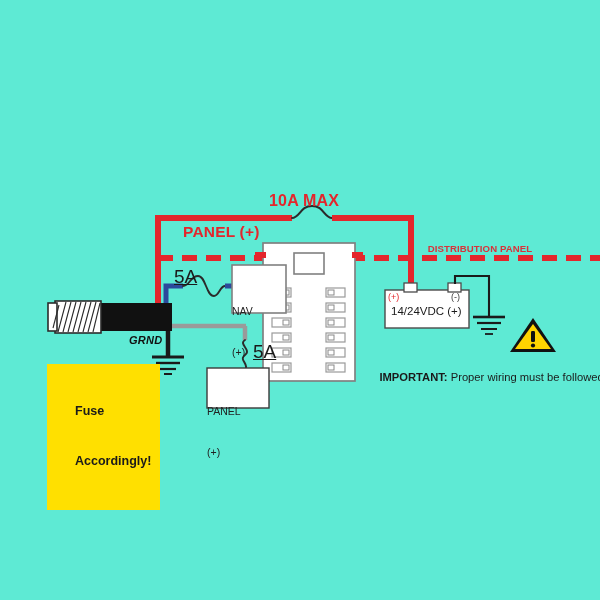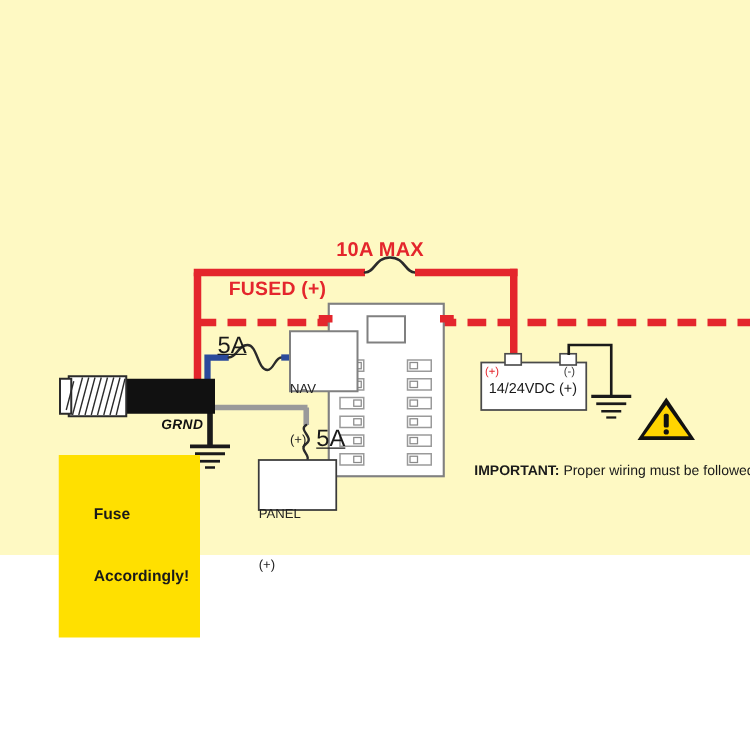--- a/index.html
+++ b/index.html
@@ -11,22 +11,22 @@
   body {
     font-family: "Liberation Sans", sans-serif;
     width: 600px;
     height: 600px;
     overflow: hidden;
     position: relative;
   }
   #diagram-root {
     position: relative;
     width: 600px;
-    height: 444px;
-    background: #fef9c3;
+    height: 600px;
+    background: #5eead4;
   }
   svg.diagram-svg {
     position: absolute;
     top: 0;
     left: 0;
     width: 600px;
     height: 600px;
     display: block;
   }
   .txt {
@@ -243,23 +243,24 @@
       <path d="M533 318 L556 352 L510 352 Z" fill="#111111"></path>
       <path d="M533 324 L551 349 L515 349 Z" fill="#ffd400"></path>
       <rect x="531" y="331" width="4" height="11" rx="1.3" fill="#111111"></rect>
       <circle cx="533" cy="345.5" r="2.1" fill="#111111"></circle>
     </g>
 
   </svg>
 
   <div class="txt lbl-10a" style="left:269px; top:192px;">10A MAX</div>
 
-  <div class="txt lbl-batt" style="left:183px; top:223px;">FUSED (+)</div>
+  <div class="txt lbl-batt" style="left:183px; top:223px;">PANEL (+)</div>
 
   <div class="txt lbl-panel" style="left:400px; top:218px; width:160px;">
+    <div>DISTRIBUTION PANEL</div>
   </div>
 
   <div class="txt lbl-fuse-amp" style="left:174px; top:266px;">5A</div>
 
   <div class="txt lbl-fuse-amp" style="left:253px; top:341px;">5A</div>
 
   <div class="txt lbl-boxtext" style="left:232px; top:278px; width:54px;">
     <div>NAV</div>
     <div>(+)</div>
   </div>

